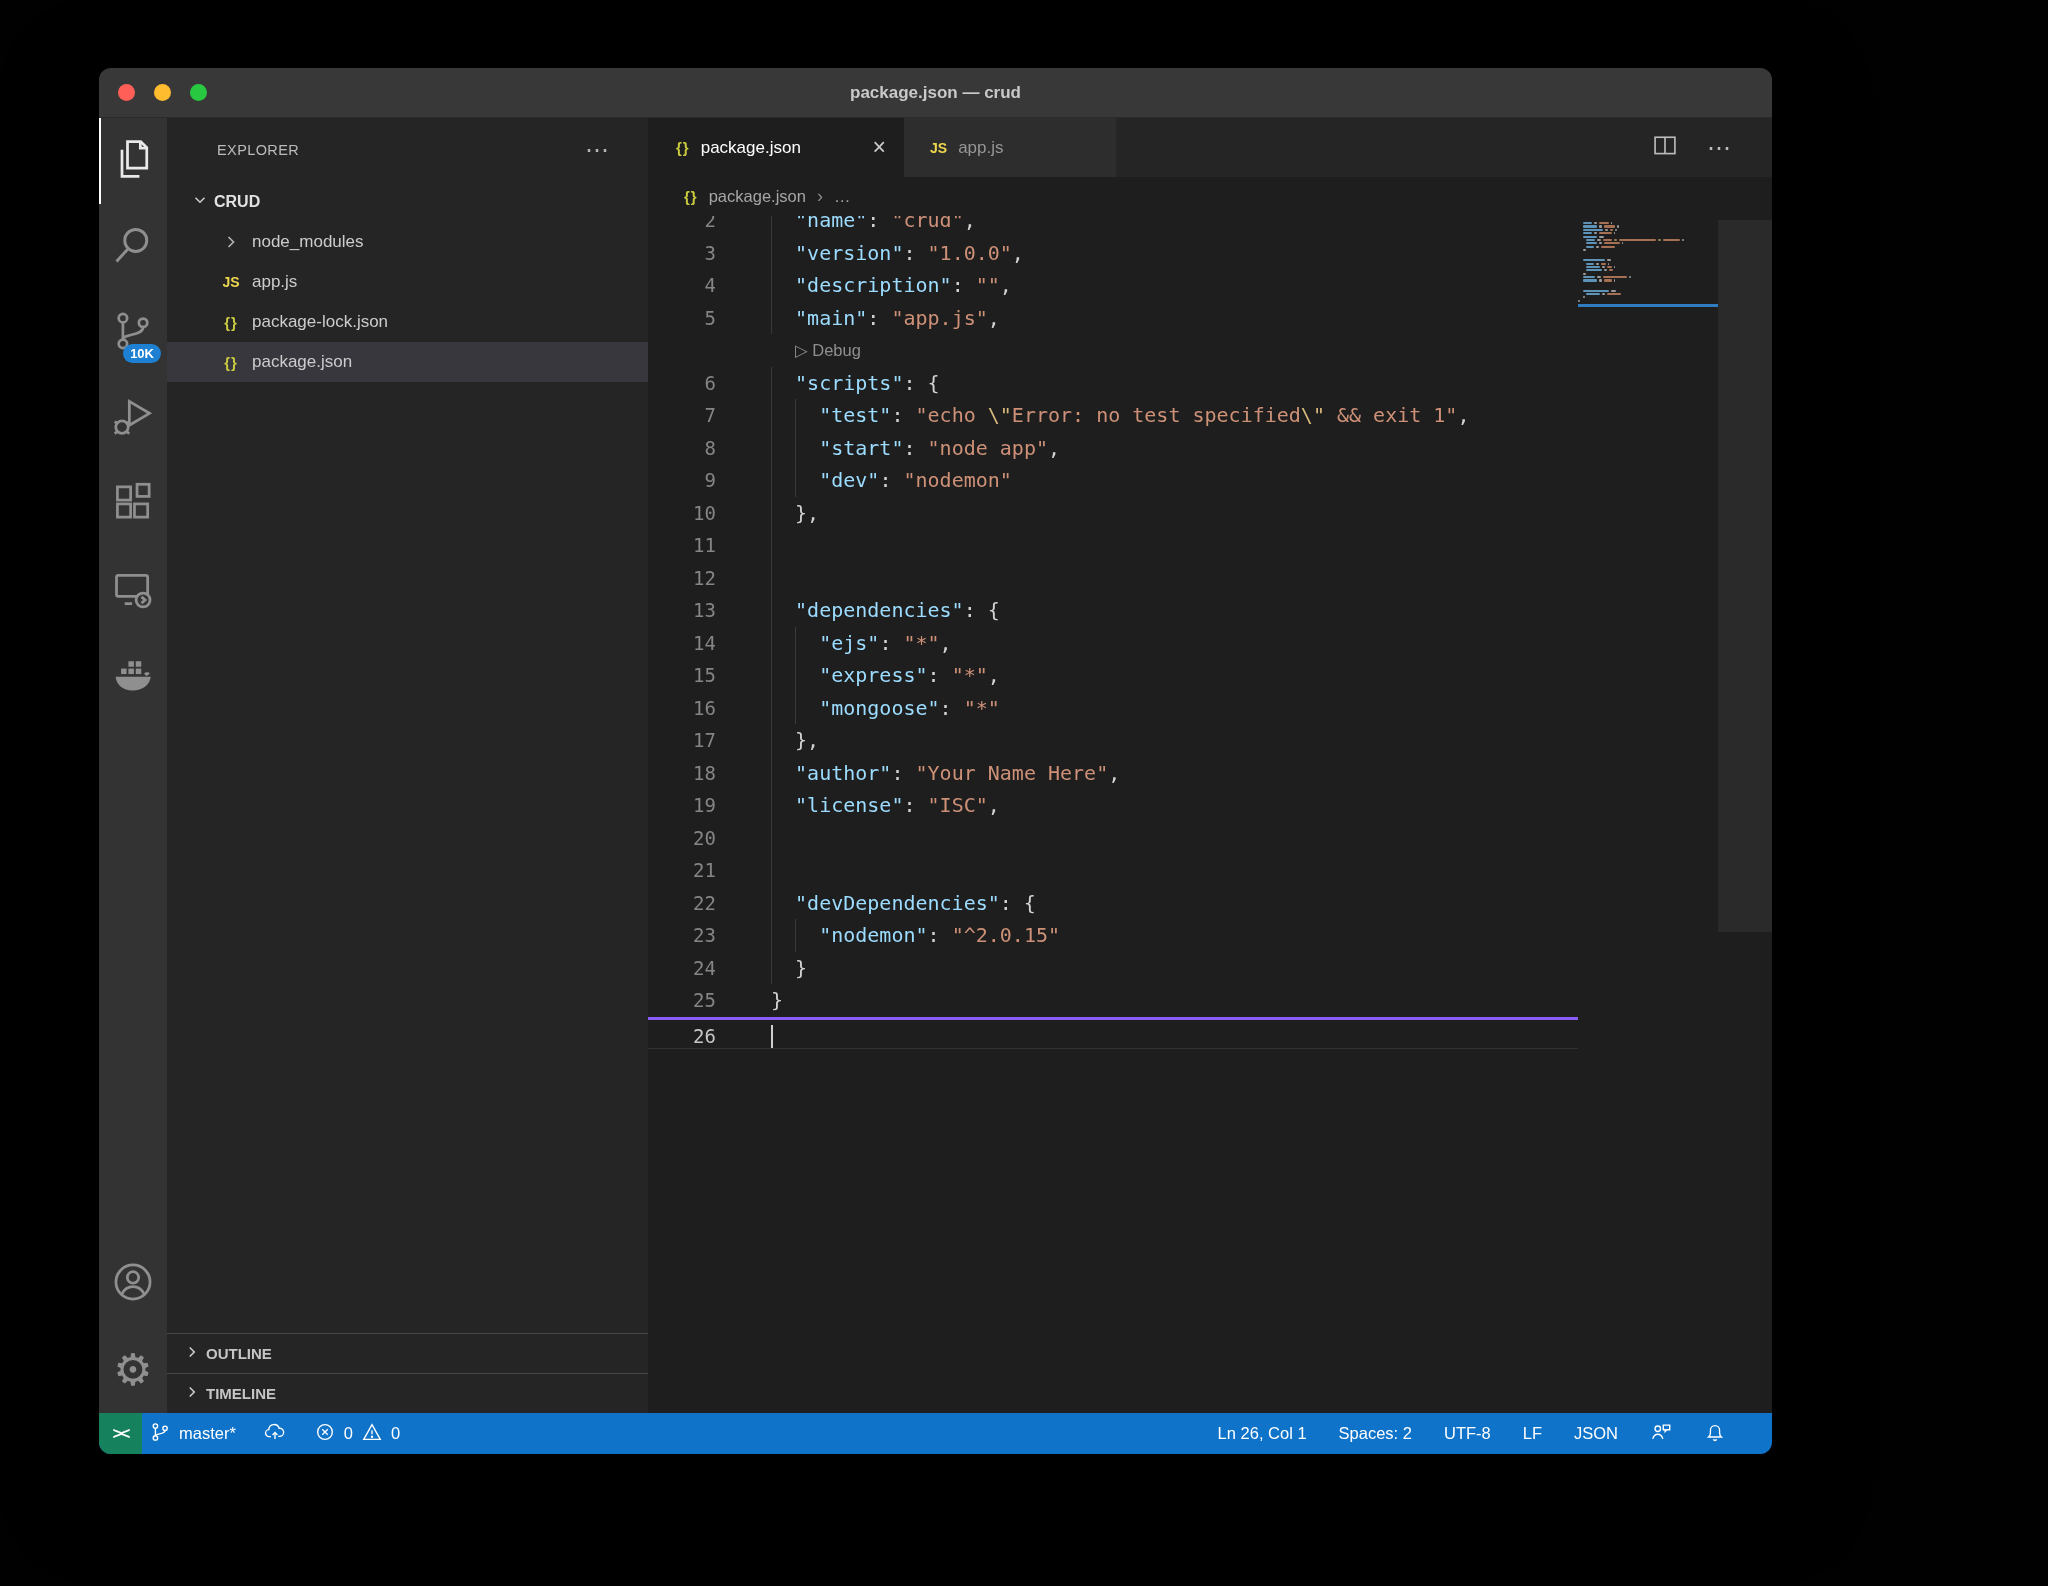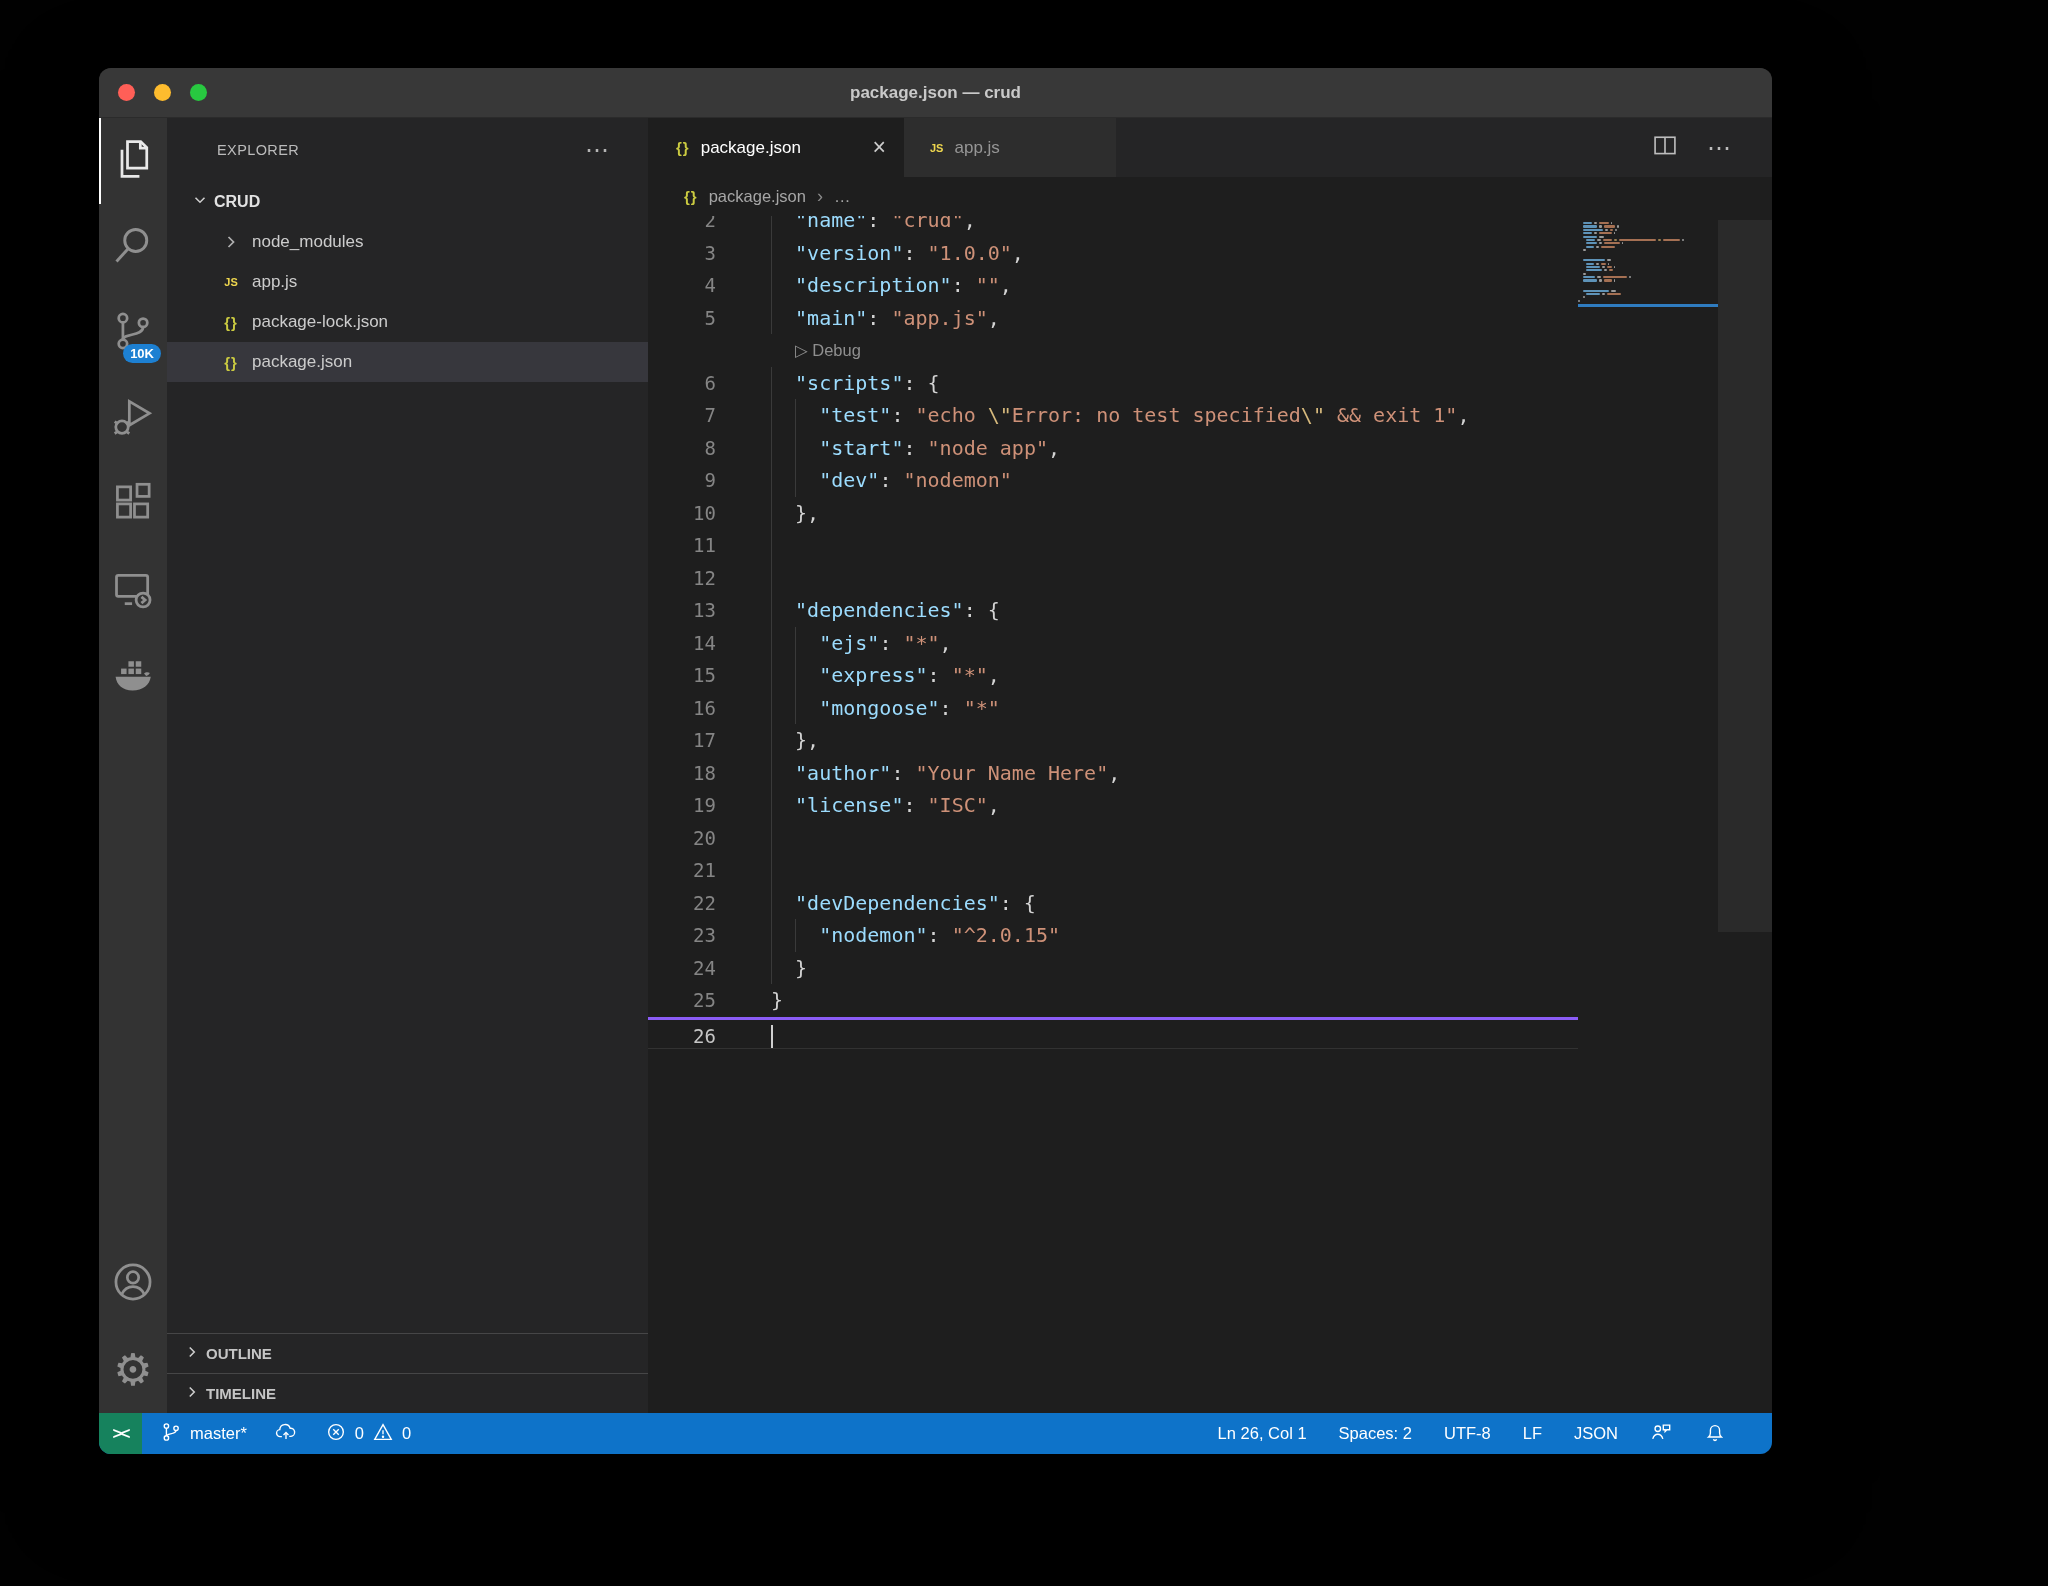--- a/index.html
+++ b/index.html
@@ -37,21 +37,21 @@
   .sb-header { height:64px; display:flex; align-items:center; padding:0 38px 0 50px;
                font-size:14.5px; letter-spacing:.4px; color:#bbbbbb; }
   .sb-header .more { margin-left:auto; font-size:24px; color:#b5b5b5; cursor:pointer; letter-spacing:1px;}
   .sb-section { height:40px; display:flex; align-items:center; padding-left:24px; gap:5px;
                 font-weight:700; font-size:16px; color:#e2e2e2; cursor:pointer; }
   .sb-row { height:40px; display:flex; align-items:center; padding-left:50px; font-size:17px; cursor:pointer; }
   .sb-row.selected { background:#37373d; }
   .fi { width:28px; display:flex; justify-content:center; align-items:center; flex-shrink:0; }
   .fi-label { margin-left:7px; white-space:nowrap; }
   .ic-braces { color:#cbcb41; font-weight:700; font-size:15px; letter-spacing:1px; }
-  .ic-js { color:#eed64e; font-weight:700; font-size:11px;text-align:center; }
+  .ic-js { color:#eed64e; font-weight:700; font-size:14px;text-align:center; }
   .sb-spacer { flex:1; }
   .sb-panel { height:40px; border-top:1px solid rgba(204,204,204,.2); display:flex; align-items:center;
               padding-left:16px; gap:5px; font-weight:700; font-size:15px; color:#c5c5c5; cursor:pointer; }
 
   
   .editor { flex:1; display:flex; flex-direction:column; background:#1e1e1e; min-width:0; }
   .tabbar { height:59px; background:#252526; display:flex; flex-shrink:0; align-items:stretch; }
   .tab { display:flex; align-items:center; gap:11px; padding:0 18px 0 28px; font-size:17px; cursor:pointer; }
   .tab.active { width:256px; background:#1e1e1e; color:#ffffff; }
   .tab.inactive { width:212px; background:#2d2d2d; color:#969696; padding-left:26px; }
@@ -87,21 +87,21 @@
   .mm-key { background:#5e93b8; } .mm-str { background:#a57053; }
   .mm-pun { background:#9a9a9a; } .mm-esc { background:#9a8050; } .mm-sp { background:transparent; }
   .mmcur { background:#2f7cc0; height:3px; width:140px; margin-top:2px; }
   .vscroll { position:absolute; right:0; top:4px; width:54px; height:712px; background:rgba(121,121,121,.14); }
 
   
   .statusbar { height:41px; background:#0e73c9; display:flex; align-items:center; color:#ffffff;
                font-size:16.5px; flex-shrink:0; }
   .sb-remote { width:43px; align-self:stretch; background:#16825d; display:flex; align-items:center;
                justify-content:center; font-weight:700; font-size:17px; letter-spacing:-2px; cursor:pointer; }
-  .st-left { display:flex; align-items:center; gap:28px; padding-left:18px; }
+  .st-left { display:flex; align-items:center; gap:28px; padding-left:7px; }
   .st-item { display:flex; align-items:center; gap:8px; cursor:pointer; }
   .st-item svg { width:22px; height:22px; }
   .st-right { margin-left:auto; display:flex; align-items:center; gap:32px; padding-right:46px; }
 </style>
 </head>
 <body>
 
 <div class="stage">
   <div class="window">
 

